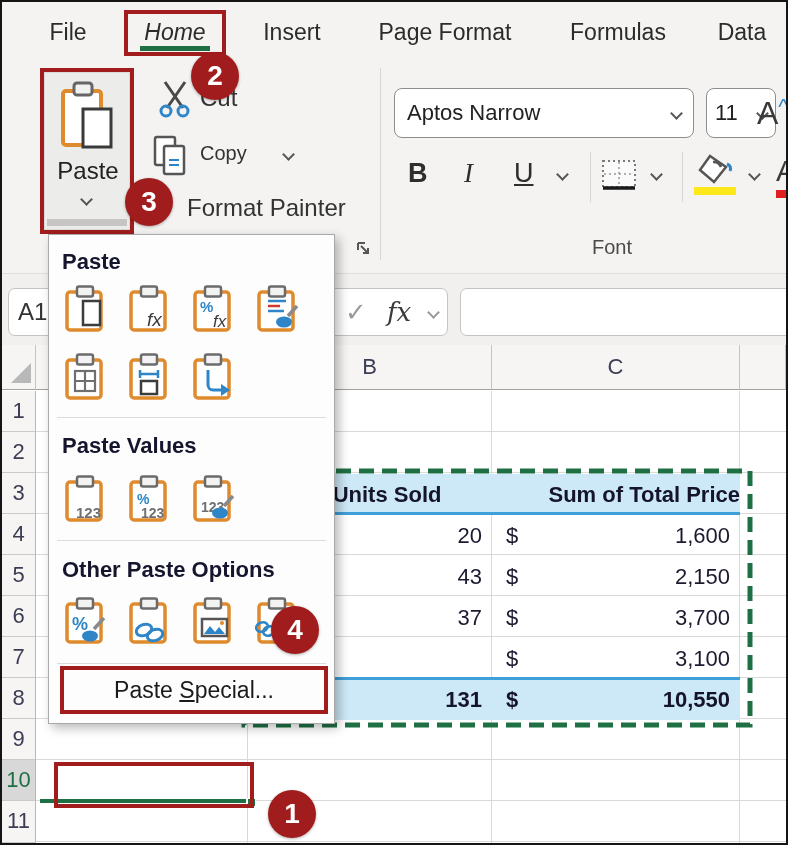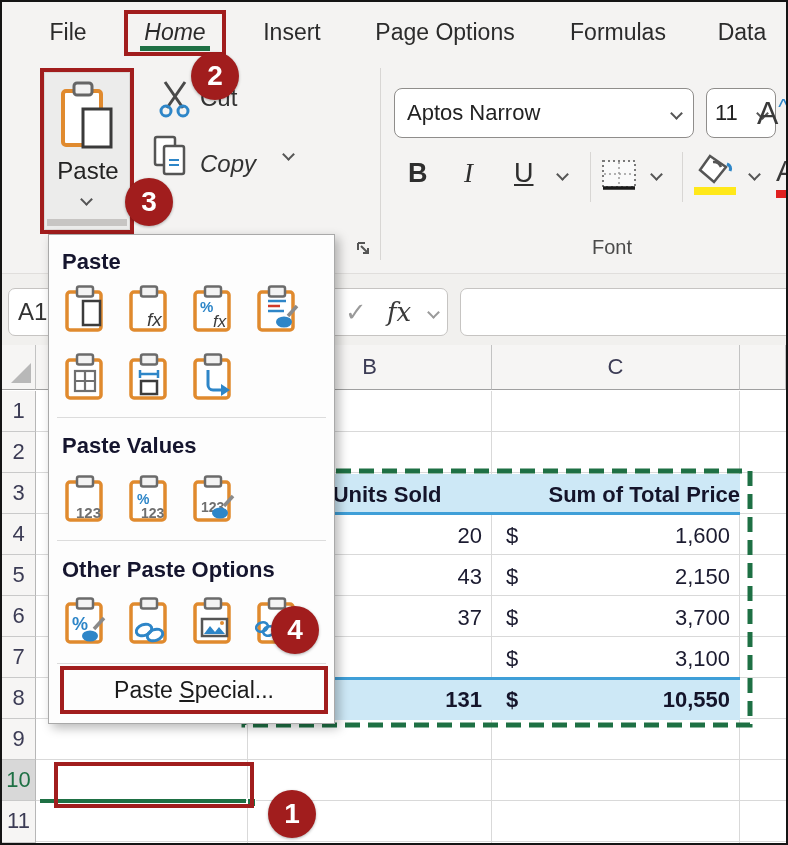--- a/index.html
+++ b/index.html
@@ -52,21 +52,21 @@
     </symbol>
   </defs>
     </svg>
 
   <div class="abs tab" style="left:38px;top:8px;width:56px;">File</div>
   <div class="abs home-box" style="left:122px;top:8px;width:102px;height:46px;z-index:50;">
     <div class="tab active" style="width:100%;line-height:36px;">Home</div>
     <div class="green-underline abs" style="left:12px;right:12px;bottom:1px;"></div>
   </div>
   <div class="abs tab" style="left:255px;top:8px;width:70px;">Insert</div>
-  <div class="abs tab" style="left:368px;top:8px;width:150px;">Page Options</div>
+  <div class="abs tab" style="left:368px;top:8px;width:150px;">Page Format</div>
   <div class="abs tab" style="left:560px;top:8px;width:112px;">Formulas</div>
   <div class="abs tab" style="left:710px;top:8px;width:60px;">Data</div>
 
   <div class="abs ann-box" style="left:38px;top:66px;width:94px;height:166px;z-index:30;">
     <div class="abs" style="left:0;top:0;width:86px;height:158px;background:#ececeb;border:1px solid #dcdad8;">
       <svg class="abs" style="left:14px;top:8px;" width="58" height="76" viewBox="0 0 58 76">
         <rect x="4" y="10" width="38" height="54" rx="3" fill="#fff" stroke="#E08A2E" stroke-width="4"></rect>
         <rect x="15" y="2" width="18" height="12" rx="3" fill="#f2f2f2" stroke="#666" stroke-width="3"></rect>
         <rect x="24" y="28" width="28" height="38" fill="#fff" stroke="#3a3a3a" stroke-width="3"></rect>
       </svg>
@@ -81,23 +81,24 @@
     <circle cx="8" cy="33" r="5" fill="none" stroke="#2E86C8" stroke-width="3"></circle>
     <circle cx="25" cy="33" r="5" fill="none" stroke="#2E86C8" stroke-width="3"></circle>
   </svg>
   <div class="abs ribbon-label" style="left:198px;top:82px;font-size:24px;">Cut</div>
 
   <svg class="abs" width="40" height="44" style="left:150px;top:132px;">
     <rect x="3" y="3" width="20" height="28" rx="2" fill="#fff" stroke="#555" stroke-width="2.5"></rect>
     <rect x="12" y="12" width="20" height="28" rx="2" fill="#fff" stroke="#555" stroke-width="2.5"></rect>
     <path d="M17 26 h10 M17 31 h10" stroke="#2E86C8" stroke-width="2"></path>
   </svg>
-  <div class="abs ribbon-label" style="left:198px;top:148px;font-size:24px;font-style:italic;">Copy</div>
+  <div class="abs ribbon-label" style="left:198px;top:140px;font-size:20px;">Copy</div>
   <span class="chev abs" style="left:282px;top:148px;"></span>
 
+  <div class="abs ribbon-label" style="left:185px;top:192px;font-size:24px;">Format Painter</div>
 
   <svg class="abs" width="18" height="18" style="left:353px;top:238px;">
     <path d="M3 3 h7 M3 3 v7" stroke="#555" stroke-width="2" fill="none"></path>
     <path d="M6 6 L13 13 M13 8 V13 H8" stroke="#555" stroke-width="2" fill="none"></path>
   </svg>
 
   <div class="abs vsep" style="left:378px;top:66px;height:192px;"></div>
 
   <div class="abs combo" style="left:392px;top:86px;width:300px;height:50px;">
     <span>Aptos Narrow</span>

